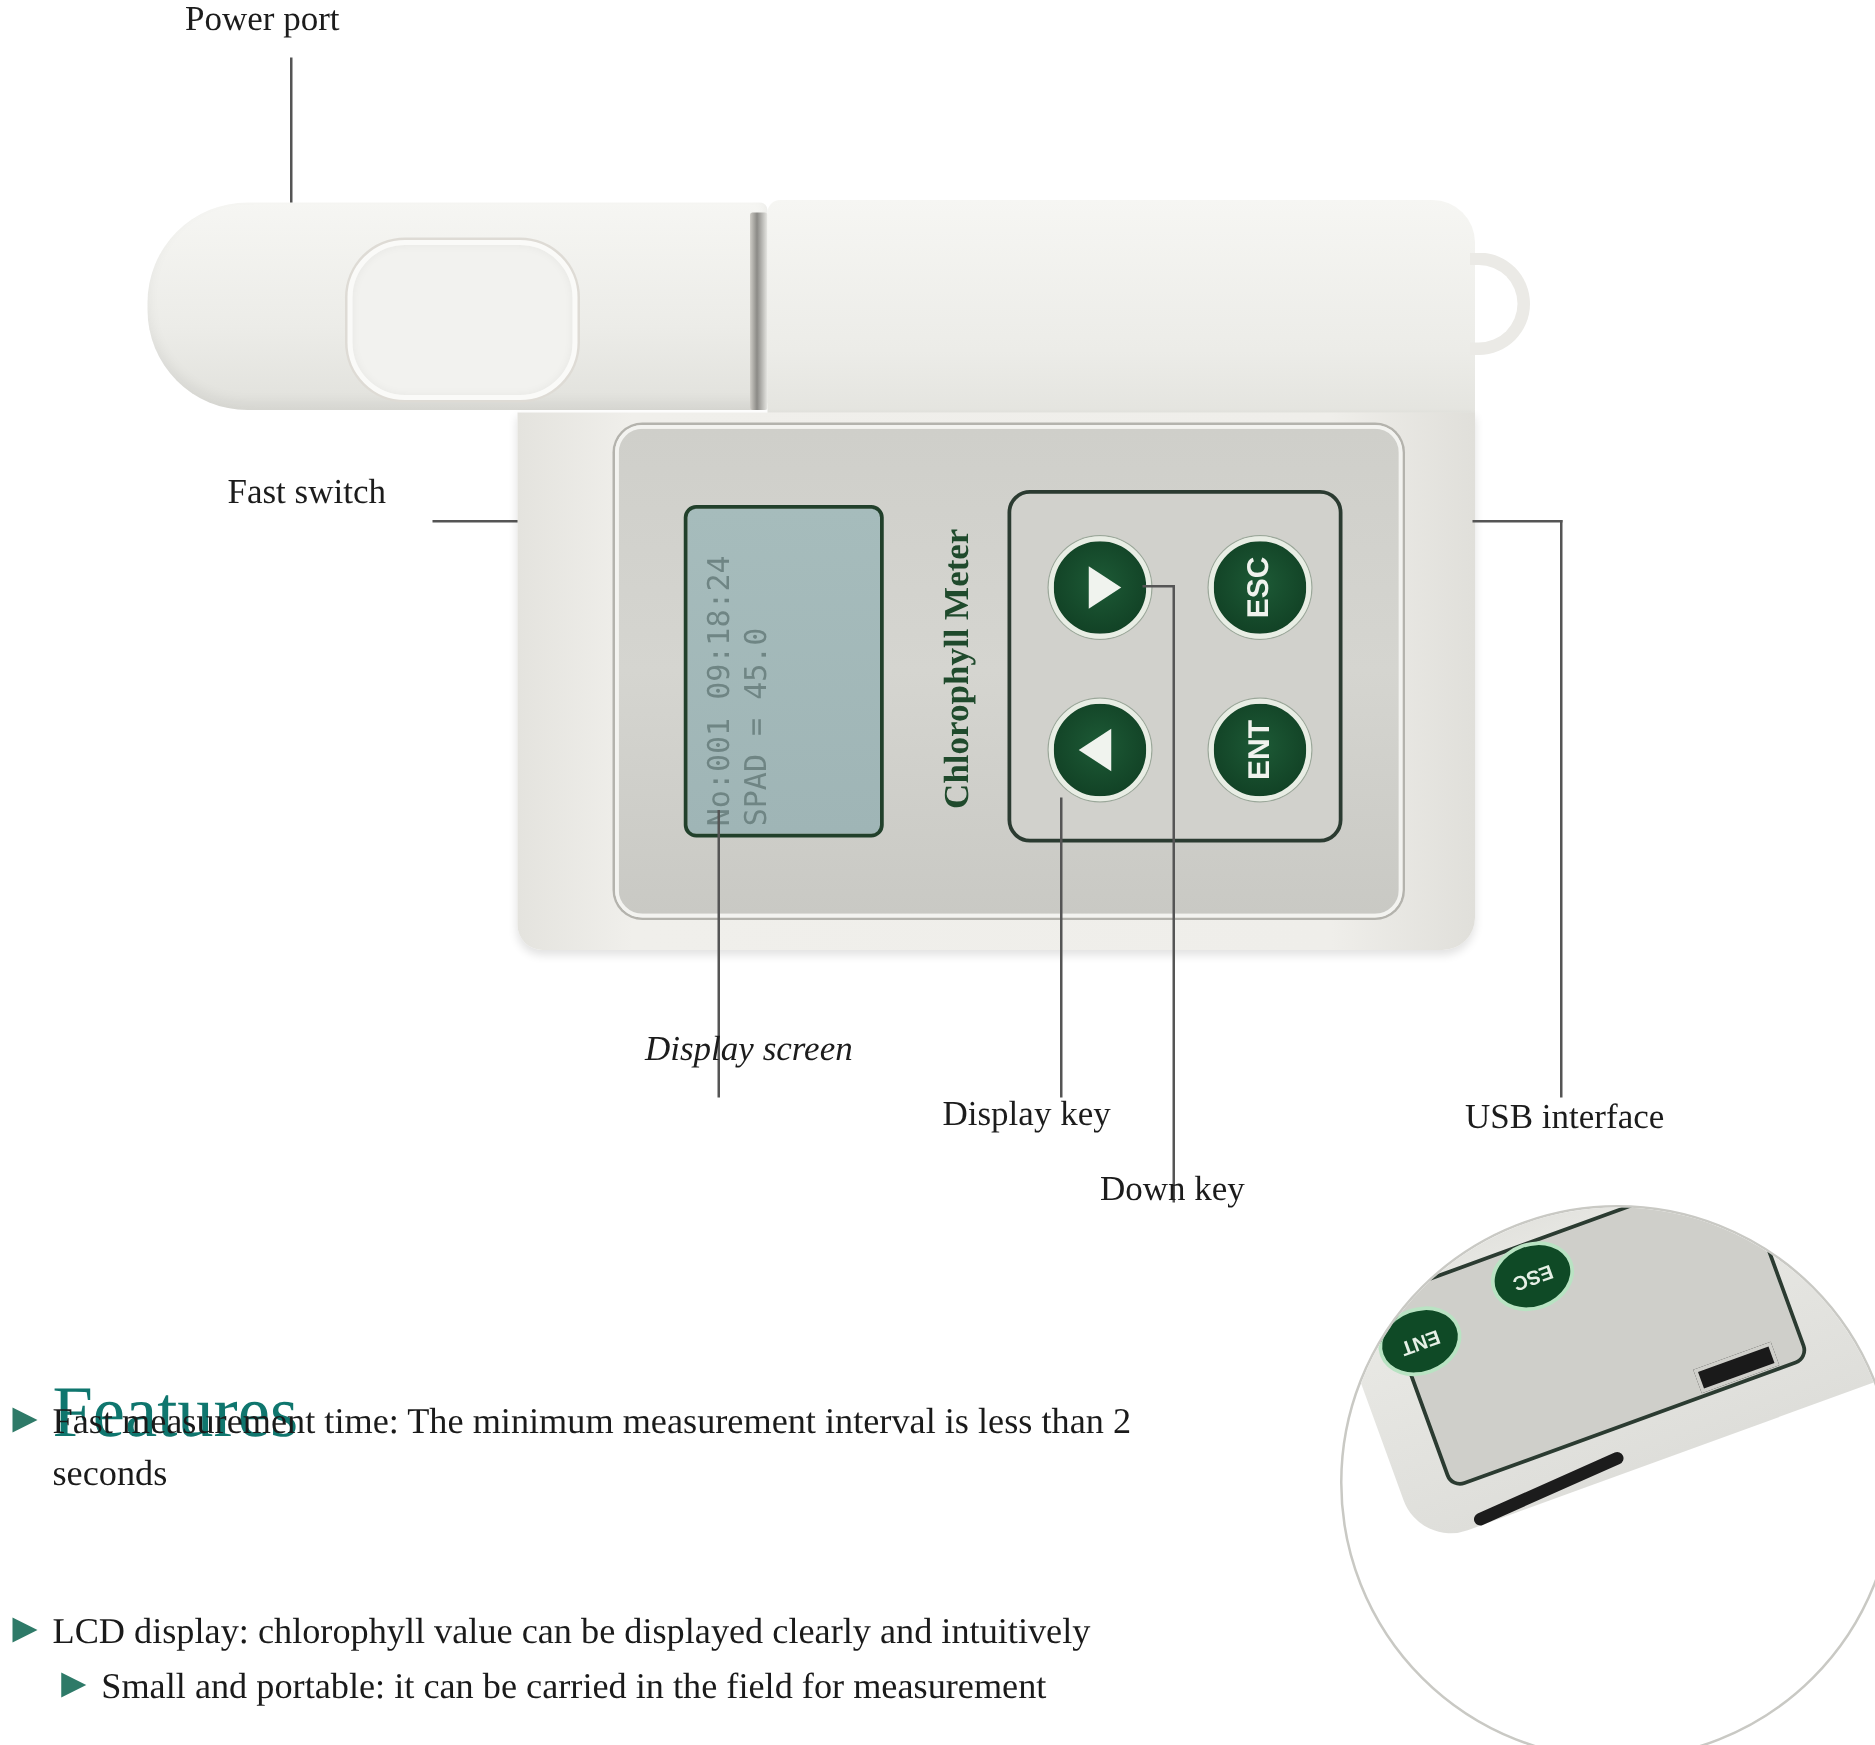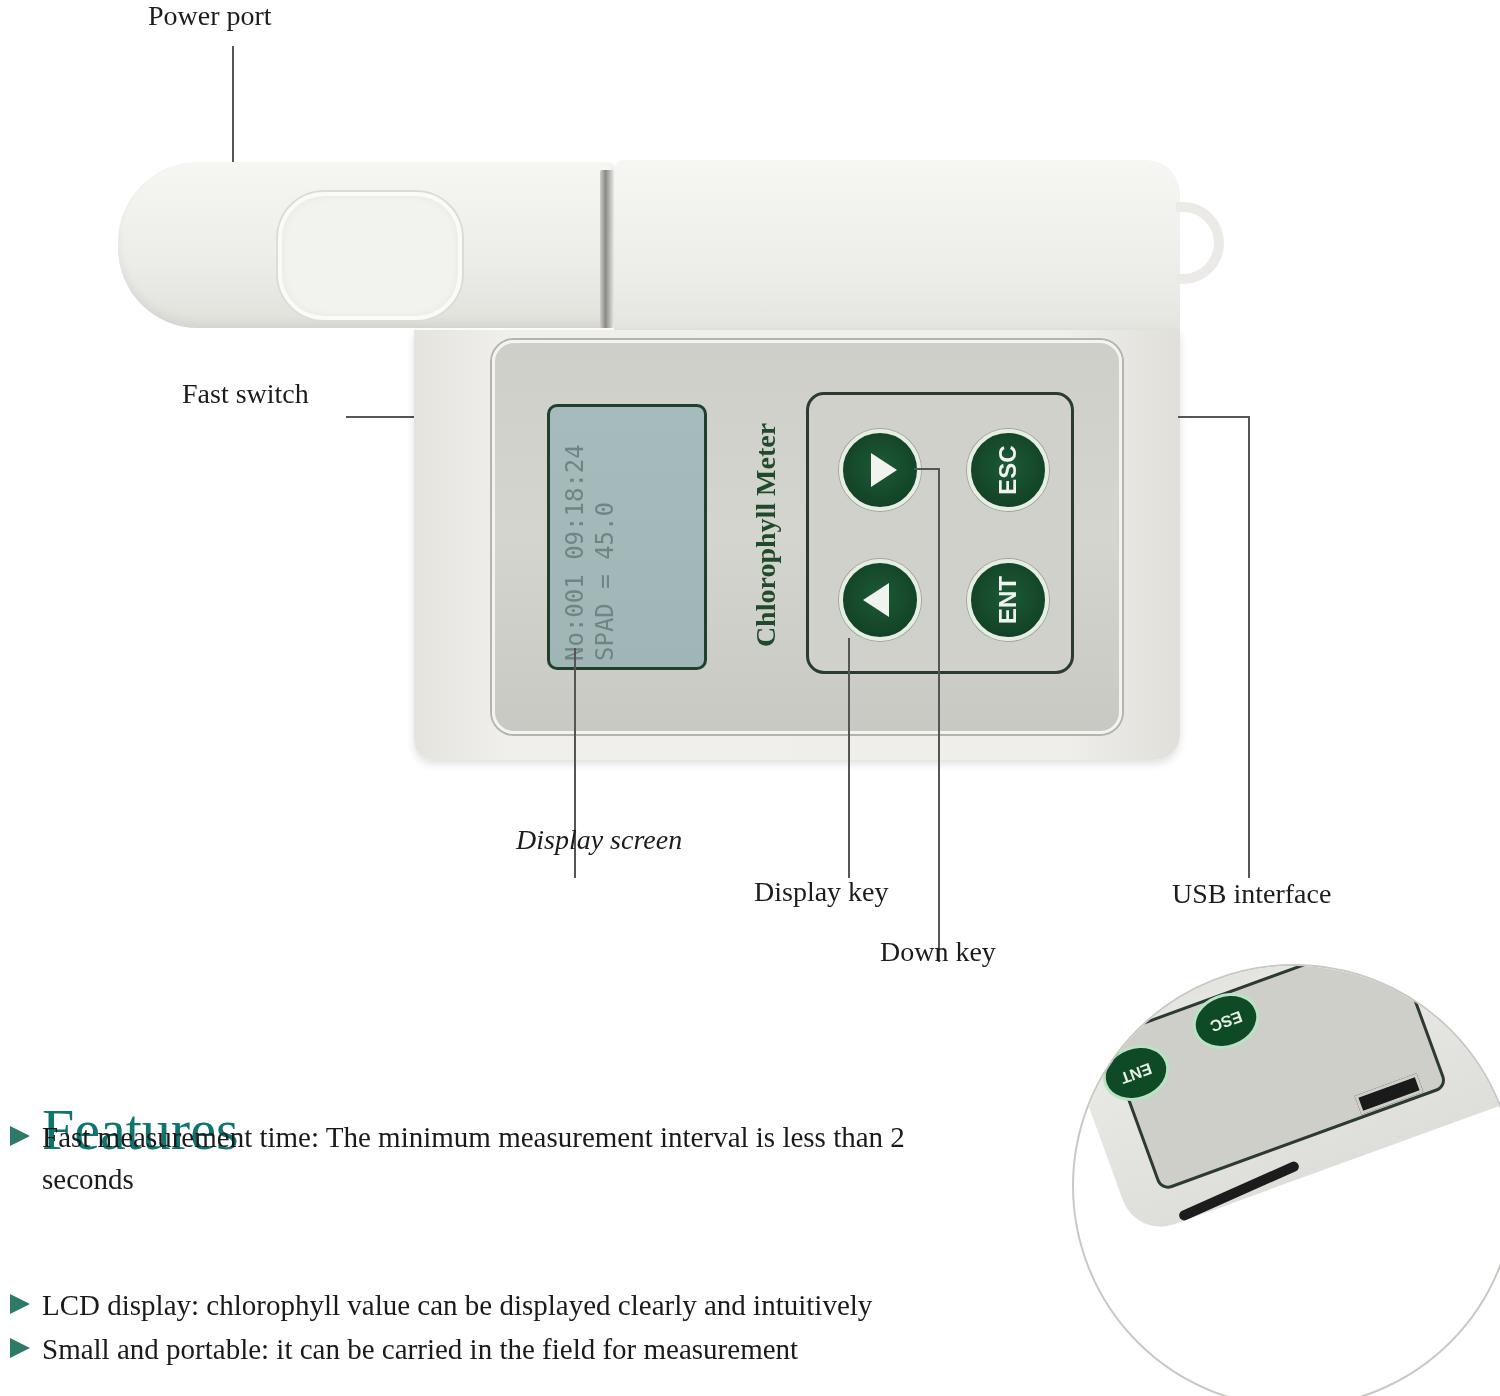--- a/index.html
+++ b/index.html
@@ -131,21 +131,21 @@
 <div class="abs features-title">Features</div>
 
 <div class="feature" style="top:1116px;">
   <span class="bullet"></span>
   <span class="ftxt" style="width:960px;">Fast measurement time: The minimum measurement interval is less than 2 seconds</span>
 </div>
 <div class="feature" style="top:1284px;">
   <span class="bullet"></span>
   <span class="ftxt">LCD display: chlorophyll value can be displayed clearly and intuitively</span>
 </div>
-<div class="feature" style="top:1328px;">
+<div class="feature" style="top:1328px;margin-left:39px;">
   <span class="bullet"></span>
   <span class="ftxt">Small and portable: it can be carried in the field for measurement</span>
 </div>
 
 <div class="abs inset">
   <div class="inset-body"></div>
   <div class="inset-panel" style="left:30px; top:70px;"></div>
   <div class="mini-key" style="left:28px; top:80px; transform:rotate(160deg);">
       <span>ENT</span>
     </div>

